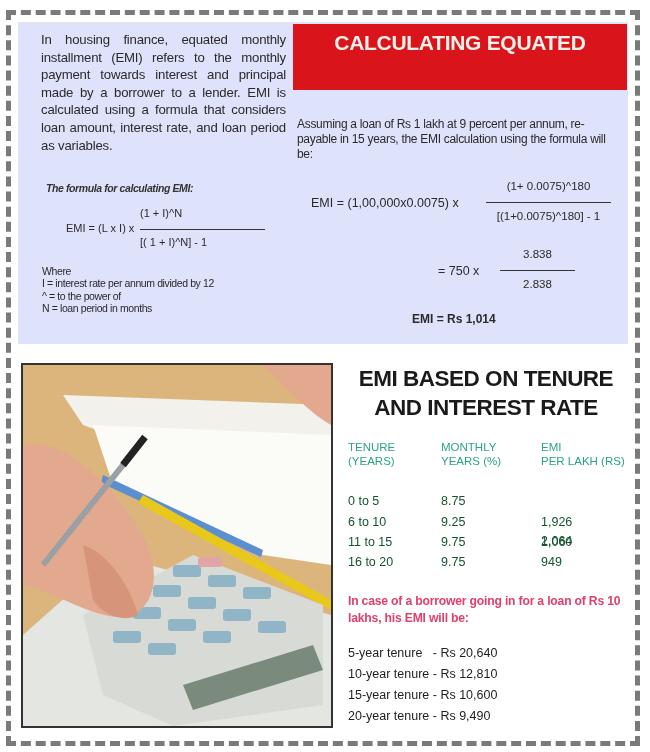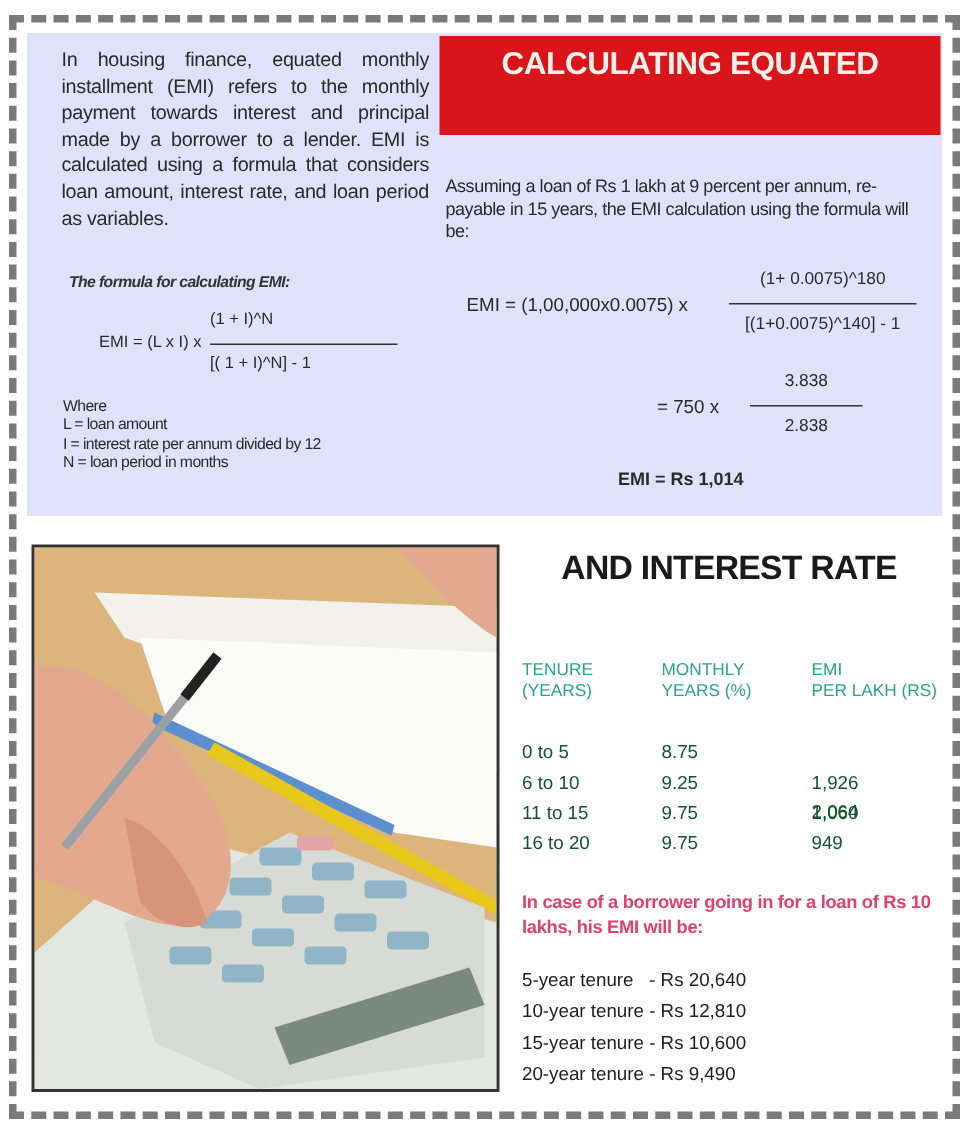--- a/index.html
+++ b/index.html
@@ -44,29 +44,29 @@
 <div class="assume">Assuming a loan of Rs 1 lakh at 9 percent per annum, re-payable in 15 years, the EMI calculation using the formula will be:</div>
 
 <div class="formula-label">The formula for calculating EMI:</div>
 <div class="f-lhs" style="left:66px;top:222px;">EMI = (L x I) x</div>
 <div class="f-num" style="left:140px;top:207px;width:125px;">(1 + I)^N</div>
 <div class="f-bar" style="left:140px;top:229px;width:125px;"></div>
 <div class="f-den" style="left:140px;top:236px;width:125px;">[( 1 + I)^N] - 1</div>
 
 <div class="where">
   <div>Where</div>
-  <div>L = loan amount</div>
   <div>I = interest rate per annum divided by 12</div>
+  <div>^ = to the power of</div>
   <div>N = loan period in months</div>
 </div>
 
 <div class="calc" style="left:311px;top:196px;">EMI  =  (1,00,000x0.0075) x</div>
 <div class="calc" style="left:486px;top:180px;width:125px;text-align:center;font-size:11.5px;">(1+ 0.0075)^180</div>
 <div class="f-bar" style="left:486px;top:202px;width:125px;"></div>
-<div class="calc" style="left:486px;top:210px;width:125px;text-align:center;font-size:11.5px;">[(1+0.0075)^140] - 1</div>
+<div class="calc" style="left:486px;top:210px;width:125px;text-align:center;font-size:11.5px;">[(1+0.0075)^180] - 1</div>
 
 <div class="calc" style="left:438px;top:264px;">= 750 x</div>
 <div class="calc" style="left:500px;top:248px;width:75px;text-align:center;font-size:11.5px;">3.838</div>
 <div class="f-bar" style="left:500px;top:270px;width:75px;"></div>
 <div class="calc" style="left:500px;top:278px;width:75px;text-align:center;font-size:11.5px;">2.838</div>
 
 <div class="calc" style="left:412px;top:312px;font-weight:bold;font-size:12px;">EMI  =  Rs 1,014</div>
 
 <div class="photo">
   <svg width="308" height="361" viewBox="0 0 308 361">
@@ -95,20 +95,21 @@
     <polygon points="160,320 290,280 300,305 170,345" fill="#7a8a7c"></polygon>
     <path d="M0,80 C40,70 90,120 120,170 C140,210 130,240 110,250 C80,260 40,230 0,220 Z" fill="#e2a98f"></path>
     <path d="M60,180 C90,190 110,230 115,250 C100,258 80,250 70,235 Z" fill="#d6947a"></path>
     <line x1="20" y1="200" x2="120" y2="75" stroke="#9aa0a4" stroke-width="6"></line>
     <line x1="100" y1="100" x2="122" y2="72" stroke="#222" stroke-width="7"></line>
     <path d="M240,0 L308,0 L308,60 C290,50 270,30 240,0 Z" fill="#e2a98f"></path>
   </svg>
 </div>
 
 <div class="tenure-title">
+  <div>EMI BASED ON TENURE</div>
   <div>AND INTEREST RATE</div>
 </div>
 
 <div class="th" style="left:348px;">
   <div>TENURE</div>
   <div>(YEARS)</div>
 </div>
 <div class="th" style="left:441px;">
   <div>MONTHLY</div>
   <div>YEARS (%)</div>

